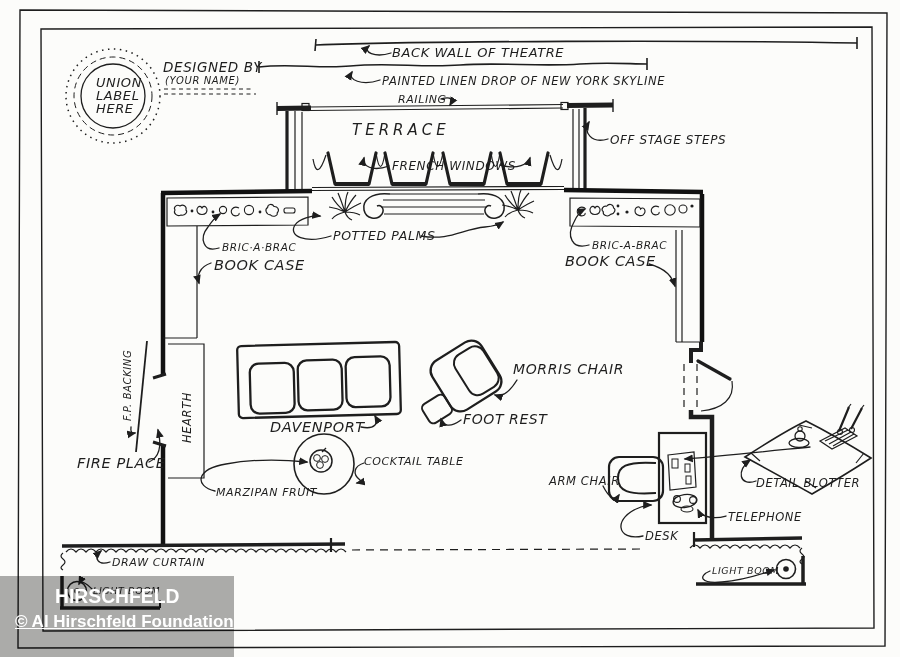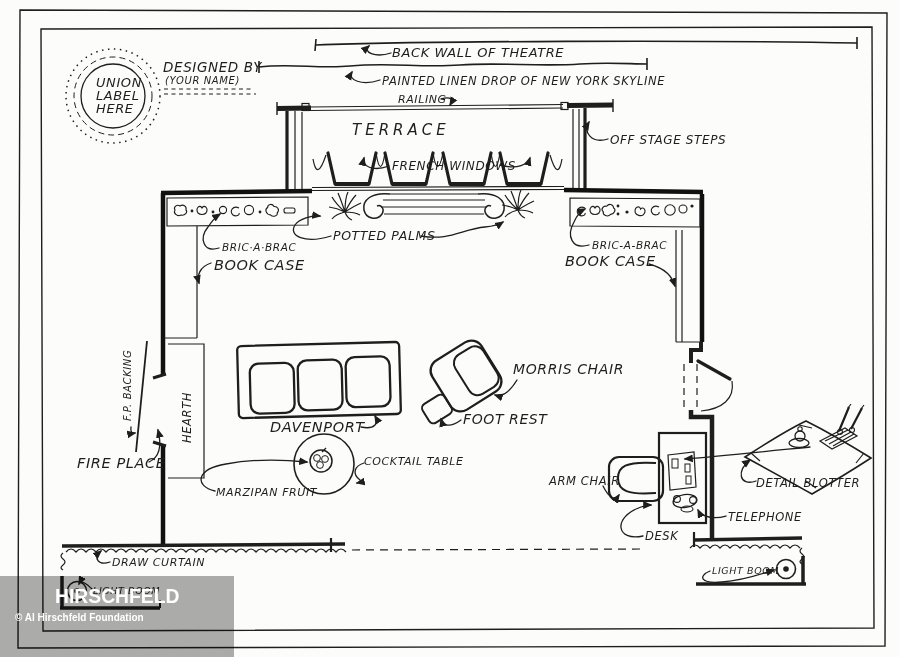--- a/index.html
+++ b/index.html
@@ -12,22 +12,22 @@
   .t135{font-size:13.5px}.t14{font-size:14px}.t145{font-size:14.5px}
   .terr{font-size:15px;letter-spacing:4px}
   .ink{stroke:#1e1e1e;fill:none}
   .arrow{stroke:#1e1e1e;fill:none;stroke-width:1.3;stroke-linecap:round}
   .wall{stroke:#111;fill:none;stroke-width:4.5}
   .thin{stroke:#1e1e1e;fill:none;stroke-width:1.2}
   #watermark{position:absolute;left:0;top:576px;width:234px;height:81px;
              background:rgba(0,0,0,0.32);}
   #wm-brand{position:absolute;left:55px;top:8px;color:#fff;font-weight:bold;font-size:21px;
             font-family:"Liberation Sans",sans-serif;transform:scaleX(0.92);transform-origin:left;}
-  #wm-copy{position:absolute;left:15px;top:36px;color:#fff;font-weight:bold;font-size:10px;
-           font-family:"Liberation Sans",sans-serif;}
+  #wm-copy{position:absolute;left:15px;top:36px;color:#fff;font-weight:bold;font-size:17px;
+           font-family:"Liberation Sans",sans-serif;text-decoration:underline;}
 </style>
 </head>
 <body>
 
 <div id="page">
 <svg width="900" height="657" viewBox="0 0 900 657">
   <defs>
     <marker id="ah" viewBox="0 0 10 10" refX="8" refY="5" markerWidth="7.5" markerHeight="7.5" orient="auto">
       <path d="M0,1 L9.5,5 L0,9 Z" fill="#1e1e1e"></path>
     </marker>

